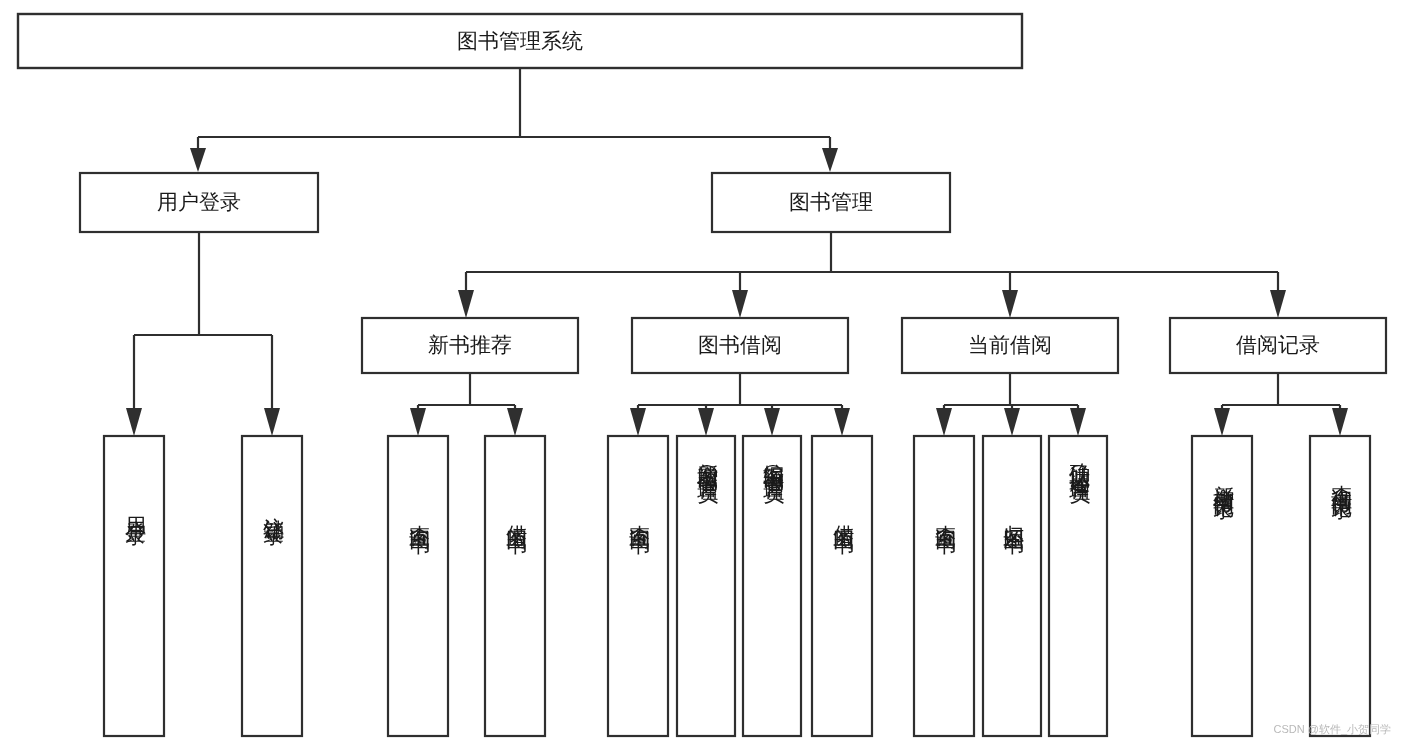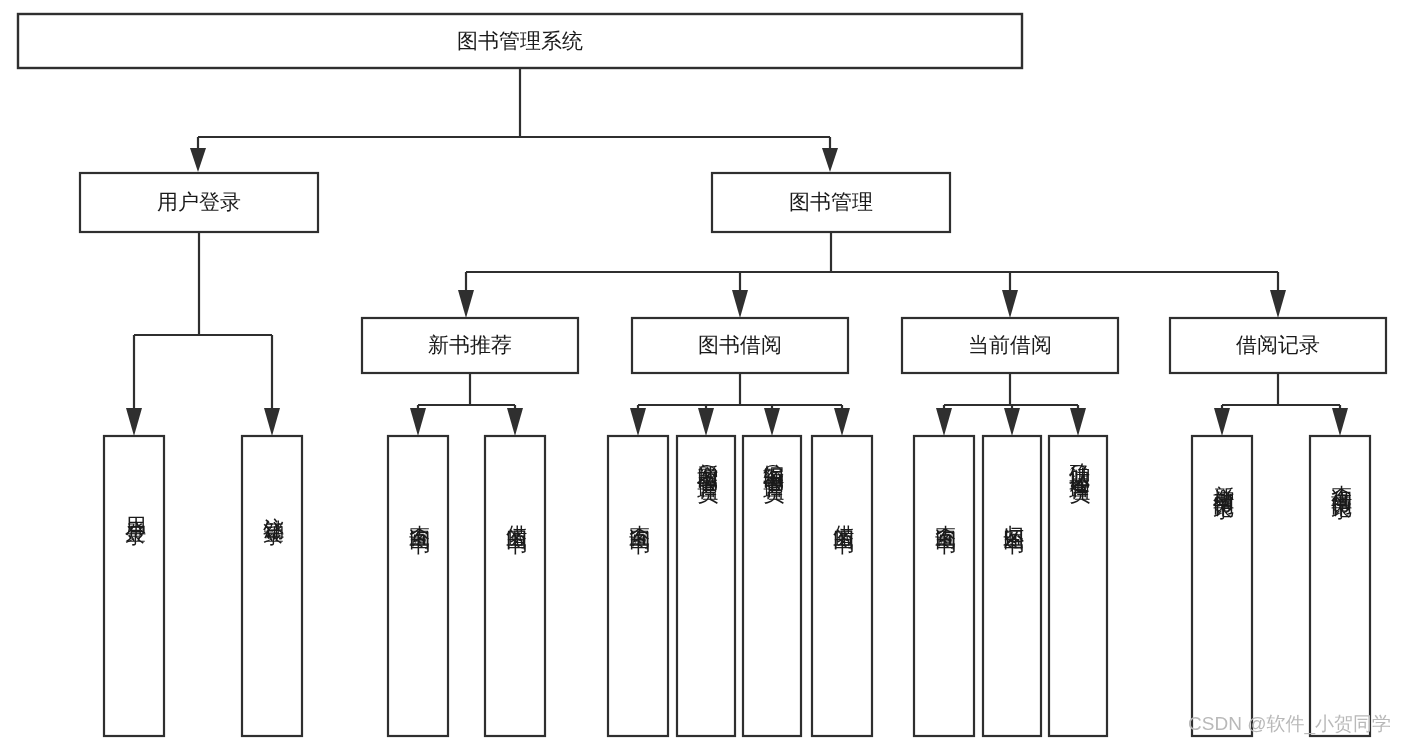--- a/index.html
+++ b/index.html
@@ -62,21 +62,21 @@
     letter-spacing: 3px;
     white-space: nowrap;
     text-align: start;
     pointer-events: none;
   }
   .watermark {
     position: absolute;
     right: 14px;
     bottom: 10px;
     font-family: "Liberation Sans", "DejaVu Sans", sans-serif;
-    font-size: 19px;
+    font-size: 11px;
     color: #b9b9b9;
     white-space: nowrap;
   }
 </style>
 </head>
 <body>
 
 <div id="diagram-root">
 
   <svg class="canvas" viewBox="0 0 1405 747">

